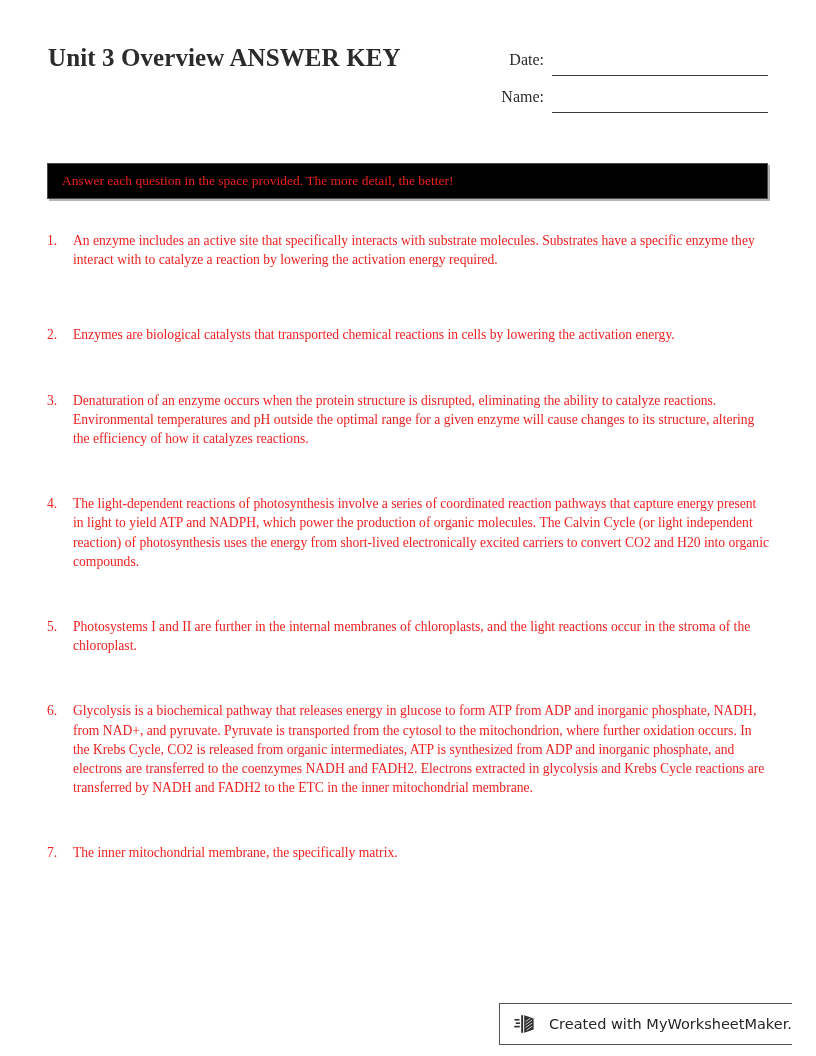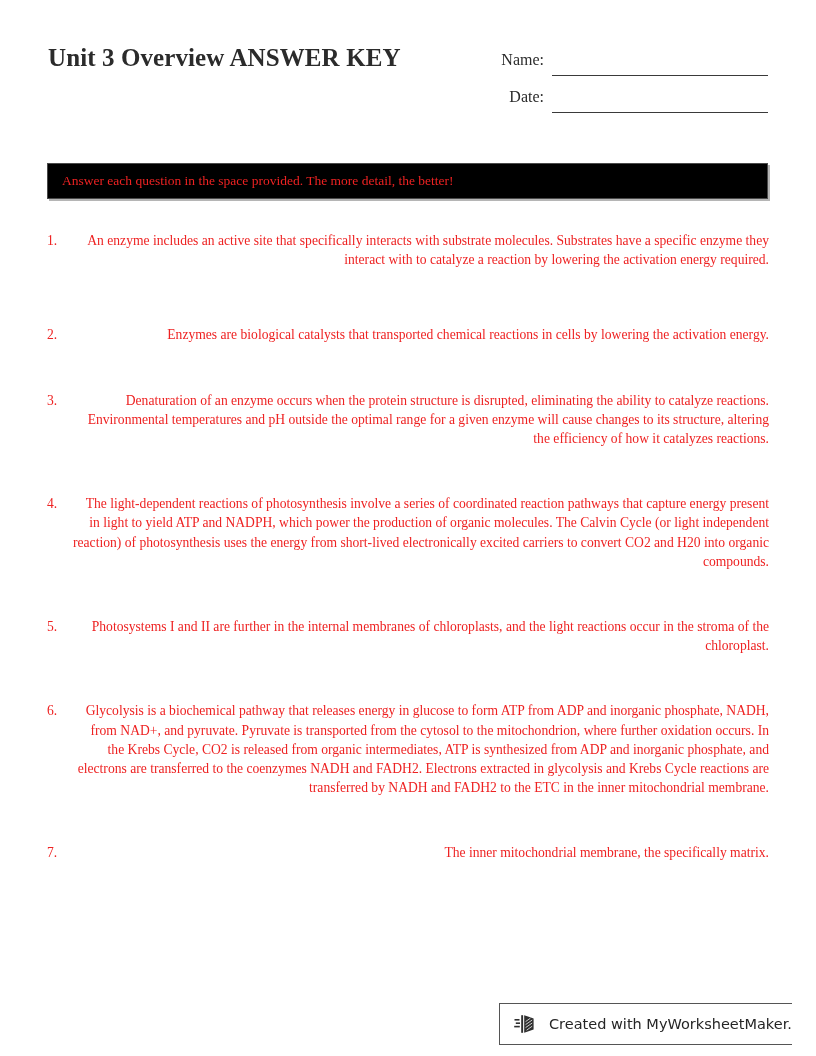--- a/index.html
+++ b/index.html
@@ -109,21 +109,21 @@
     top: 0;
     width: 20px;
     text-align: left;
     color: #ee2222;
     font-size: 13.6px;
     line-height: 19.2px;
   }
   .answer-text {
     display: block;
     color: #ee2222;
-    text-align: right;
+    text-align: left;
   }
 
   
   .footer-badge {
     position: absolute;
     left: 499px;
     top: 1003px;
     width: 307px;
     height: 42px;
     border: 1.2px solid #555555;
@@ -150,25 +150,25 @@
 </head>
 <body>
 
 <div class="page">
 
   <div class="header">
     <div class="doc-title">Unit 3 Overview ANSWER KEY</div>
 
     <div class="namedate">
       <div class="nd-row">
+        <span class="nd-label">Date:</span>
+        <span class="nd-line"></span>
+      </div>
+      <div class="nd-row">
         <span class="nd-label">Name:</span>
-        <span class="nd-line"></span>
-      </div>
-      <div class="nd-row">
-        <span class="nd-label">Date:</span>
         <span class="nd-line"></span>
       </div>
     </div>
   </div>
 
   <div class="instruction-box">
     <span class="instruction-text">Answer each question in the space provided. The more detail, the better!</span>
   </div>
 
   <div class="answers" id="answers-list">

